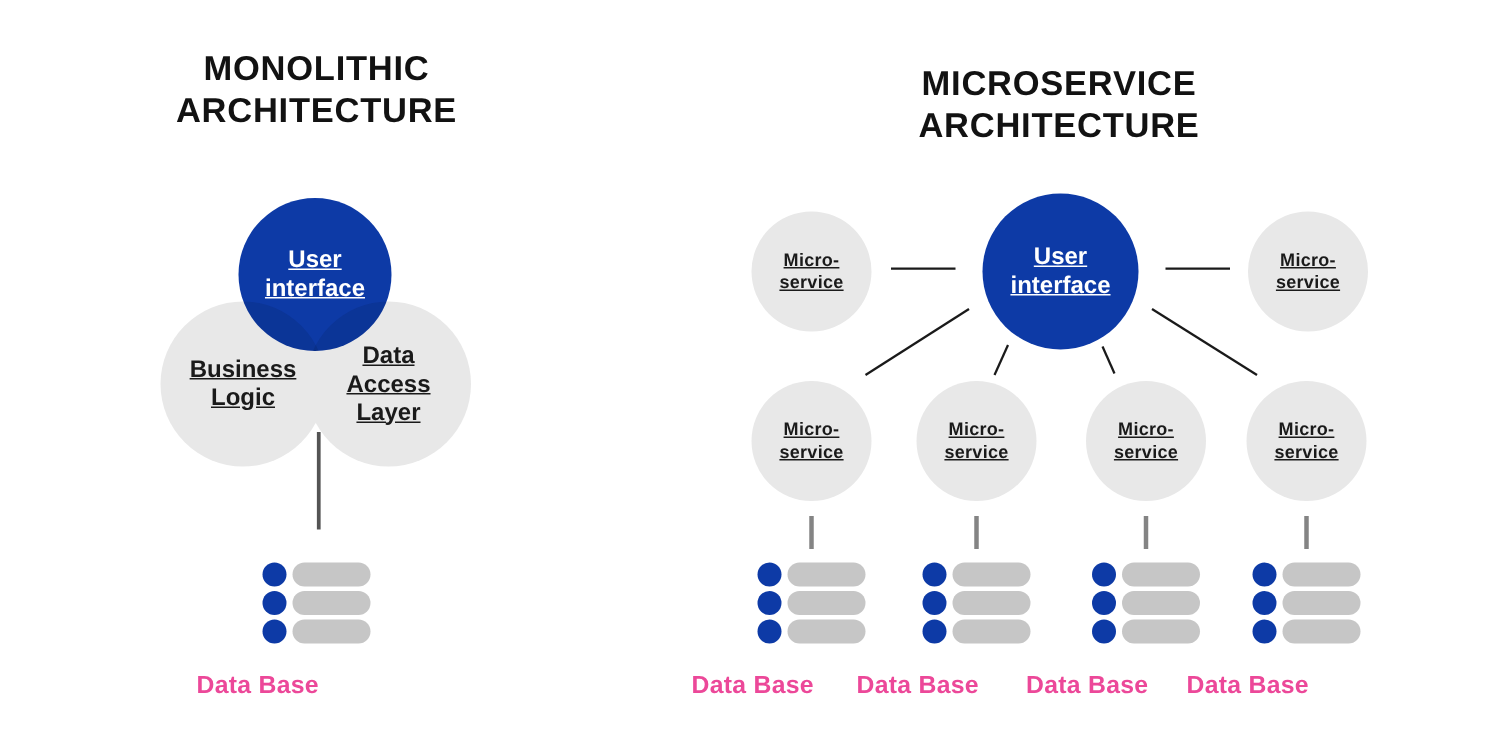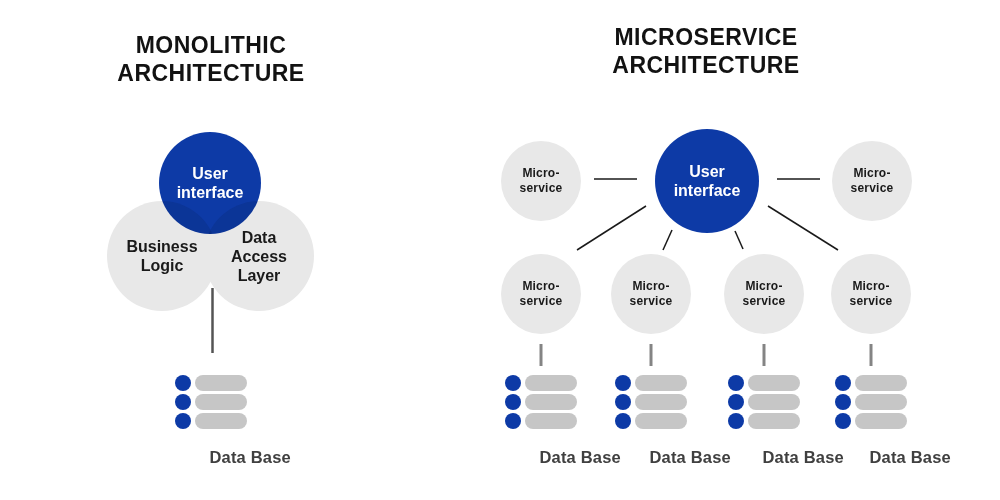--- a/index.html
+++ b/index.html
@@ -6,35 +6,35 @@
   .canvas{
     position:relative;width:1000px;height:492px;background:#ffffff;
     font-family:"Liberation Sans",sans-serif;overflow:hidden;
   }
   .title{
     position:absolute;text-align:center;font-weight:700;font-size:23px;
     line-height:28px;letter-spacing:.5px;color:#121212;white-space:pre-line;
   }
   .circle{
     position:absolute;border-radius:50%;
-    display:flex;align-items:center;justify-content:center;
+    display:flex;align-items:center;justify-content:center;text-decoration:underline;
   }
   .circle span{white-space:pre-line;text-align:center;font-weight:700;}
   .gray{background:#e8e8e8;color:#1a1a1a;z-index:1;}
   .blue{background:#0d3aa6;color:#ffffff;z-index:2;}
   .lbl16 span{font-size:16px;line-height:19px;}
   .lbl13 span{font-size:12px;line-height:15px;letter-spacing:.2px;}
   .overlay{position:absolute;left:0;top:0;z-index:3;pointer-events:none;}
   .db-icon{position:absolute;display:flex;flex-direction:column;gap:3px;z-index:1;}
   .db-row{display:flex;align-items:center;gap:4px;}
   .db-dot{width:16px;height:16px;border-radius:50%;background:#0d3aa6;}
   .db-bar{width:52px;height:16px;border-radius:8px;background:#c6c6c6;}
   .db-label{
-    position:absolute;width:160px;text-align:right;
-    font-size:16.5px;font-weight:700;color:#404040;letter-spacing:.2px;
+    position:absolute;width:160px;text-align:left;
+    font-size:16.5px;font-weight:700;color:#ec4899;letter-spacing:.2px;
   }
 </style>
 </head>
 <body>
 
 <div class="canvas">
 
   <div class="title" style="left:36px;top:31px;width:350px;">MONOLITHIC
 ARCHITECTURE</div>
 
@@ -64,21 +64,21 @@
       <span class="db-bar"></span>
     </div>
     <div class="db-row">
       <span class="db-dot"></span>
       <span class="db-bar"></span>
     </div>
   </div>
 
   <div class="db-label" style="left:131px;top:448px;">Data Base</div>
 
-  <div class="title" style="left:531px;top:23px;width:350px;">MICROSERVICE
+  <div class="title" style="left:531px;top:41px;width:350px;">MICROSERVICE
 ARCHITECTURE</div>
 
   <div class="circle blue lbl16" style="left:655px;top:129px;width:104px;height:104px;">
     <span>User
 interface</span>
   </div>
 
   <div class="circle gray lbl13" style="left:501px;top:141px;width:80px;height:80px;">
     <span>Micro-
 service</span>

